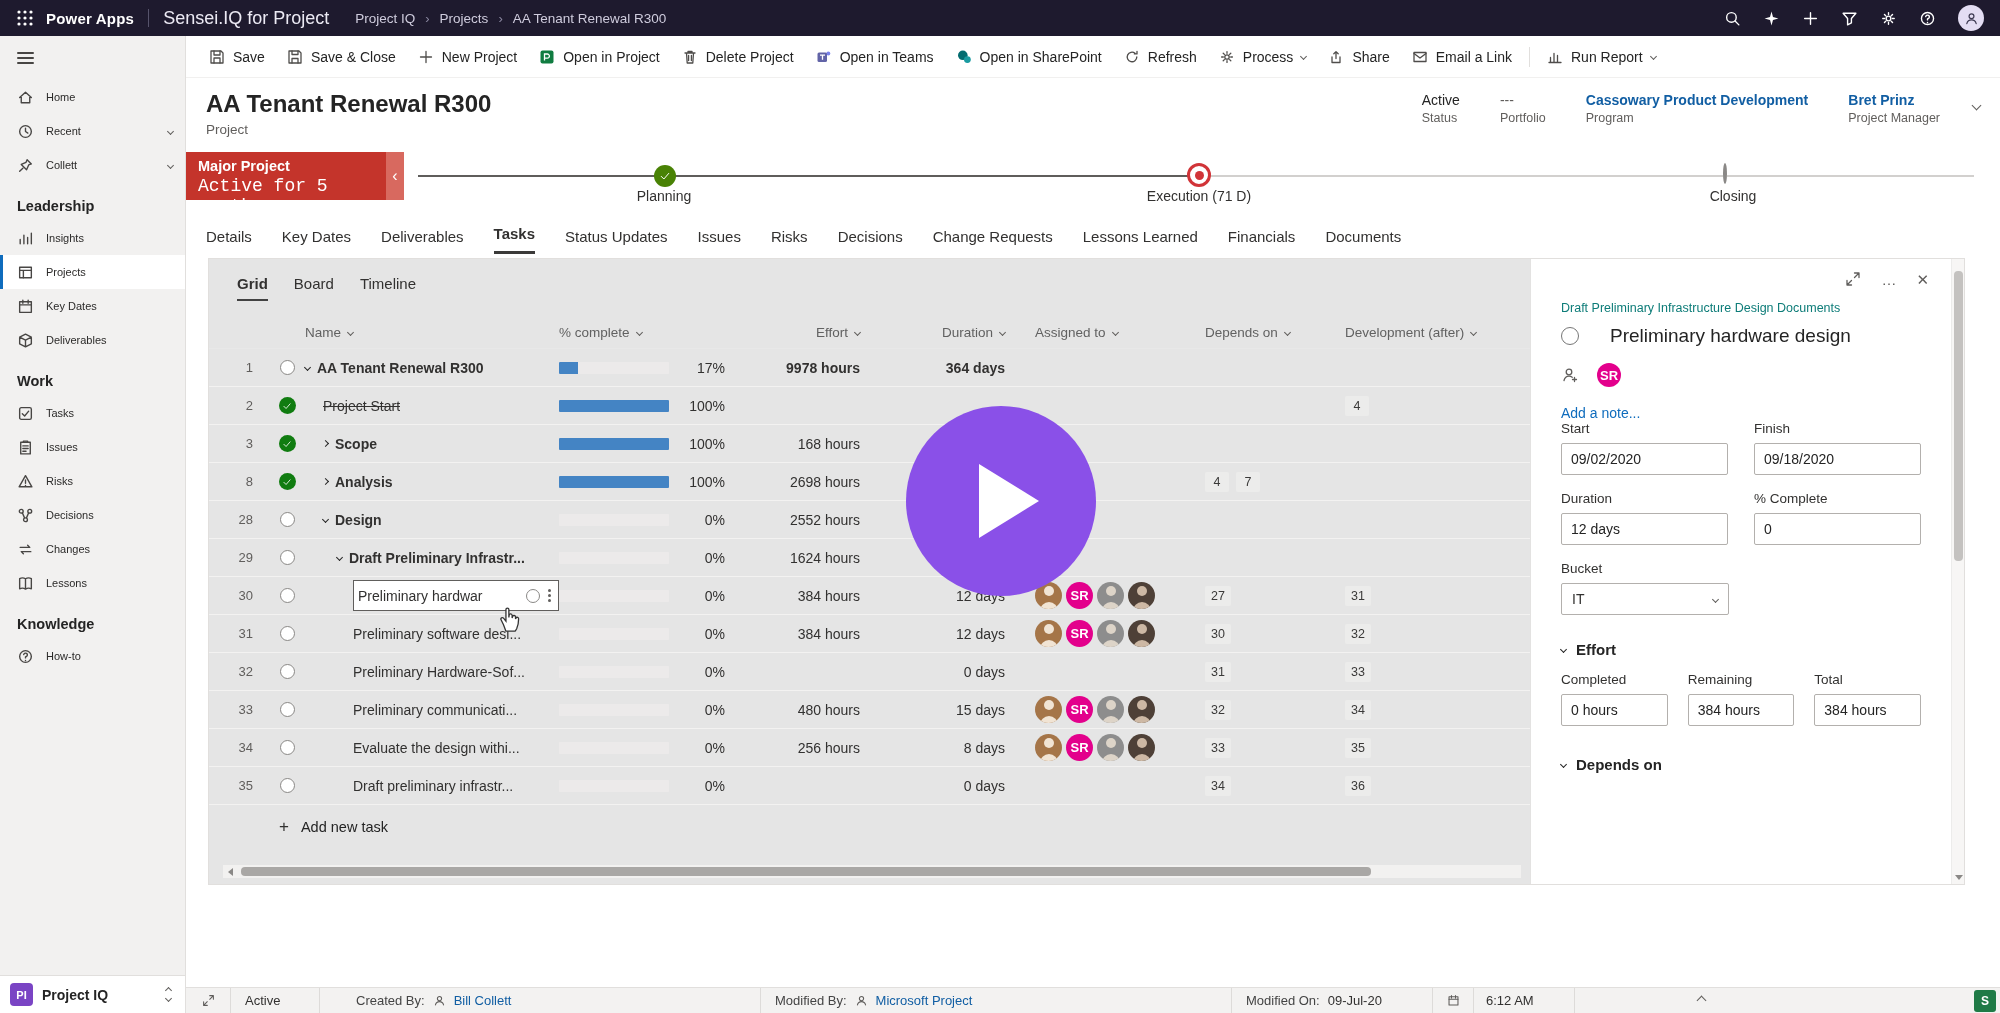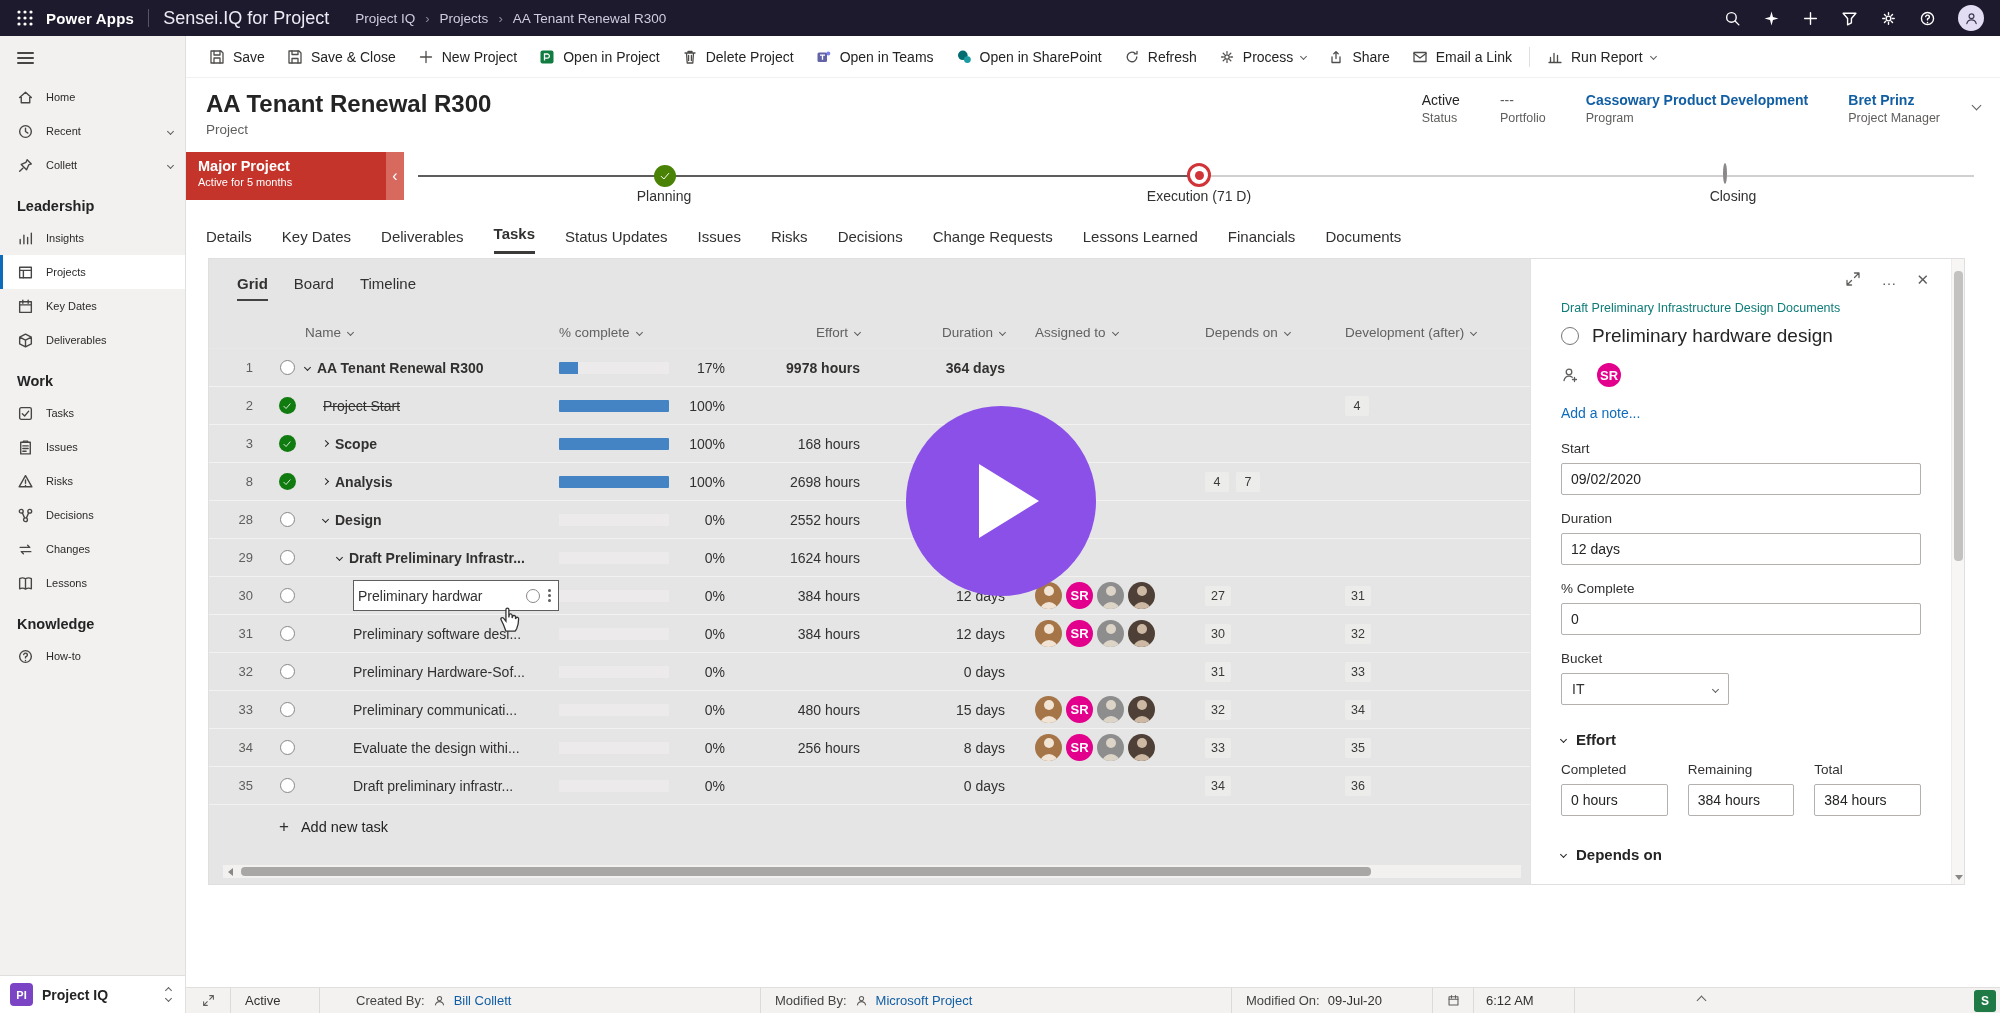--- a/index.html
+++ b/index.html
@@ -76,21 +76,21 @@
   .meta .m-val { font-size:14px; color:#242424; white-space:nowrap; }
   .meta .m-val.link { color:#115ea3; font-weight:600; }
   .meta .m-val.dim { color:#605e5c; }
   .meta .m-lbl { font-size:12.5px; color:#605e5c; margin-top:3px; }
   .hdr-chev { position:absolute; right:20px; top:24px; }
 
   
   .stage-row { position:relative; height:68px; }
   .banner { position:absolute; left:0; top:4px; width:200px; height:48px; background:#c4342b; color:#fff; padding:6px 12px; }
   .banner-title { font-size:14.5px; font-weight:700; }
-  .banner-sub { font-size:11px; margin-top:2px; }
+  .banner-sub { font-size:18px; margin-top:2px;font-family:Liberation Mono, monospace; }
   .banner-arrow { position:absolute; left:200px; top:4px; width:18px; height:48px; background:#d8695f;
                   color:#fff; display:flex; align-items:center; justify-content:center; }
   .tl-line { position:absolute; top:27px; left:232px; width:1556px; height:2px; background:#d2d0ce; }
   .tl-done { position:absolute; top:27px; left:232px; width:782px; height:2px; background:#5f5d5b; }
   .tl-stage { position:absolute; }
   .tl-circ-done { width:22px; height:22px; border-radius:50%; background:#498205; display:flex;
                   align-items:center; justify-content:center; color:#fff; }
   .tl-circ-cur { width:24px; height:24px; border-radius:50%; background:#fff; border:3px solid #d13438;
                  display:flex; align-items:center; justify-content:center; }
   .tl-dot { width:9px; height:9px; border-radius:50%; background:#d13438; }
@@ -158,27 +158,27 @@
   .hs-arrow { width:14px; display:flex; justify-content:center; }
   .tri-l { width:0; height:0; border-top:4px solid transparent; border-bottom:4px solid transparent; border-right:5px solid #8a8886; }
   .hs-thumb { height:9px; width:1130px; background:#a9a7a5; border-radius:4px; margin-left:4px; }
 
   
   .panel { position:absolute; top:0; right:13px; bottom:0; width:421px; background:#fff;
            border-left:1px solid #e3e2e1; padding:12px 30px 0 30px; }
   .panel-icons { position:absolute; top:12px; right:22px; display:flex; gap:20px; align-items:center; color:#605e5c; }
   .panel-icons .glyph { font-size:15px; line-height:1; cursor:pointer; }
   .panel-parent { color:#0d7c78; font-size:12.5px; margin-top:30px; white-space:nowrap; }
-  .panel-title { display:flex; align-items:center; gap:13px; margin-top:10px; }
+  .panel-title { display:flex; align-items:center; gap:31px; margin-top:10px; }
   .pt-circle { width:18px; height:18px; border:1.6px solid #767676; border-radius:50%; }
   .pt-text { font-size:19px; color:#242424; }
   .panel-assign { display:flex; align-items:center; gap:18px; margin-top:16px; color:#605e5c; }
   .panel-assign .av { width:24px; height:24px; margin:0; }
   .add-note { color:#0f6cbd; font-size:14px; margin-top:18px; cursor:pointer; }
-  .fgrid { display:grid; grid-template-columns:1fr; column-gap:26px; row-gap:16px; margin-top:20px; }
+  .fgrid { display:grid; grid-template-columns:1fr 1fr; column-gap:26px; row-gap:16px; }
   .fld label { display:block; font-size:13.5px; color:#323130; margin-bottom:7px; }
   .inp { width:100%; height:32px; border:1px solid #b3b0ad; border-radius:2px; padding:0 9px;
          font-size:14px; color:#242424; font-family:inherit; background:#fff; }
   .bucket { margin-top:16px; width:168px; }
   .select { height:32px; border:1px solid #b3b0ad; border-radius:2px; display:flex; align-items:center;
             justify-content:space-between; padding:0 10px; font-size:14px; cursor:pointer; background:#fff; }
   .sect { display:flex; align-items:center; gap:10px; margin-top:26px; font-size:15px; font-weight:600; color:#242424; cursor:pointer; }
   .egrid { display:grid; grid-template-columns:1fr 1fr 1fr; column-gap:20px; margin-top:14px; }
   .sect.depends { margin-top:30px; }
 
@@ -958,20 +958,24 @@
               <span class="av sr">SR</span>
             </div>
             <div class="add-note">Add a note...</div>
 
             <div class="fgrid">
               <div class="fld">
                 <label>Start</label>
                 <input class="inp" value="09/02/2020" style="">
               </div>
               <div class="fld">
+                <label>Finish</label>
+                <input class="inp" value="09/18/2020" style="">
+              </div>
+              <div class="fld">
                 <label>Duration</label>
                 <input class="inp" value="12 days" style="">
               </div>
               <div class="fld">
                 <label>% Complete</label>
                 <input class="inp" value="0" style="">
               </div>
             </div>
 
             <div class="fld bucket">

